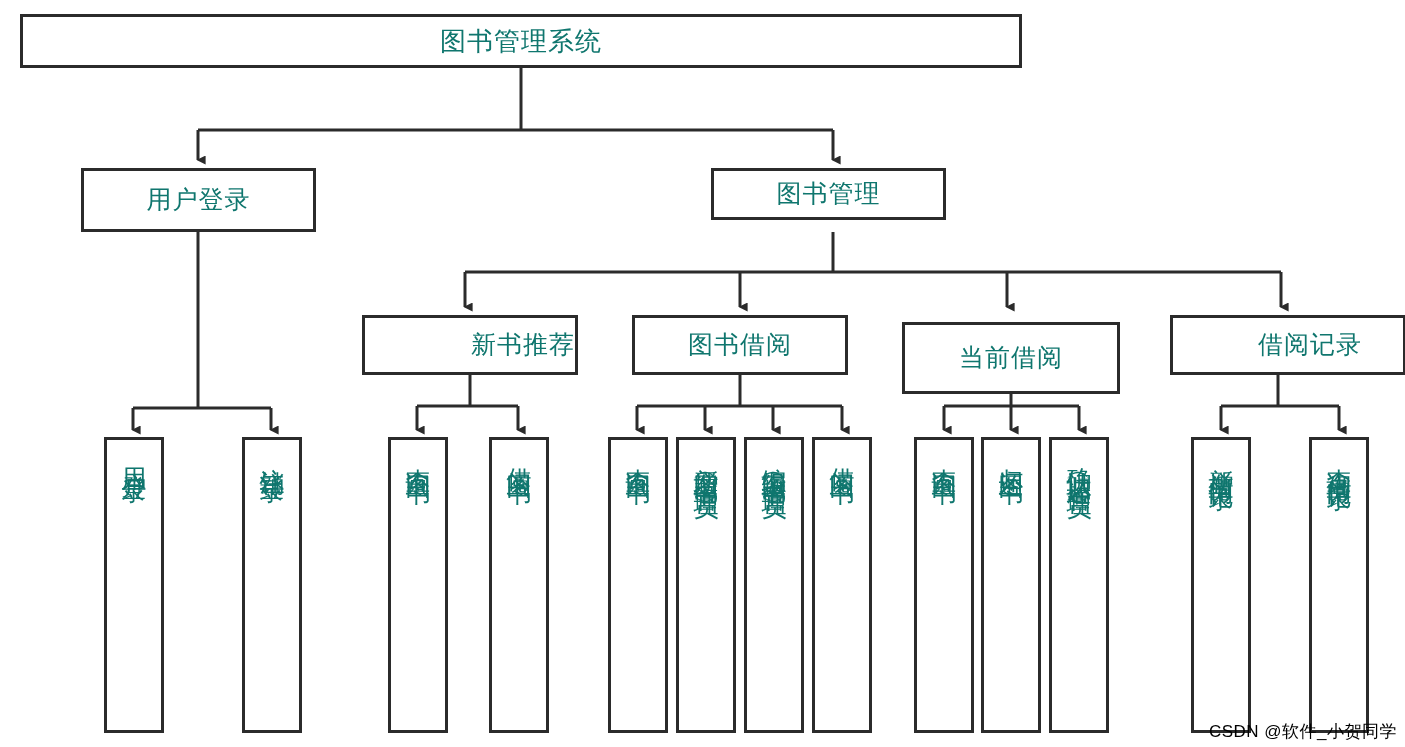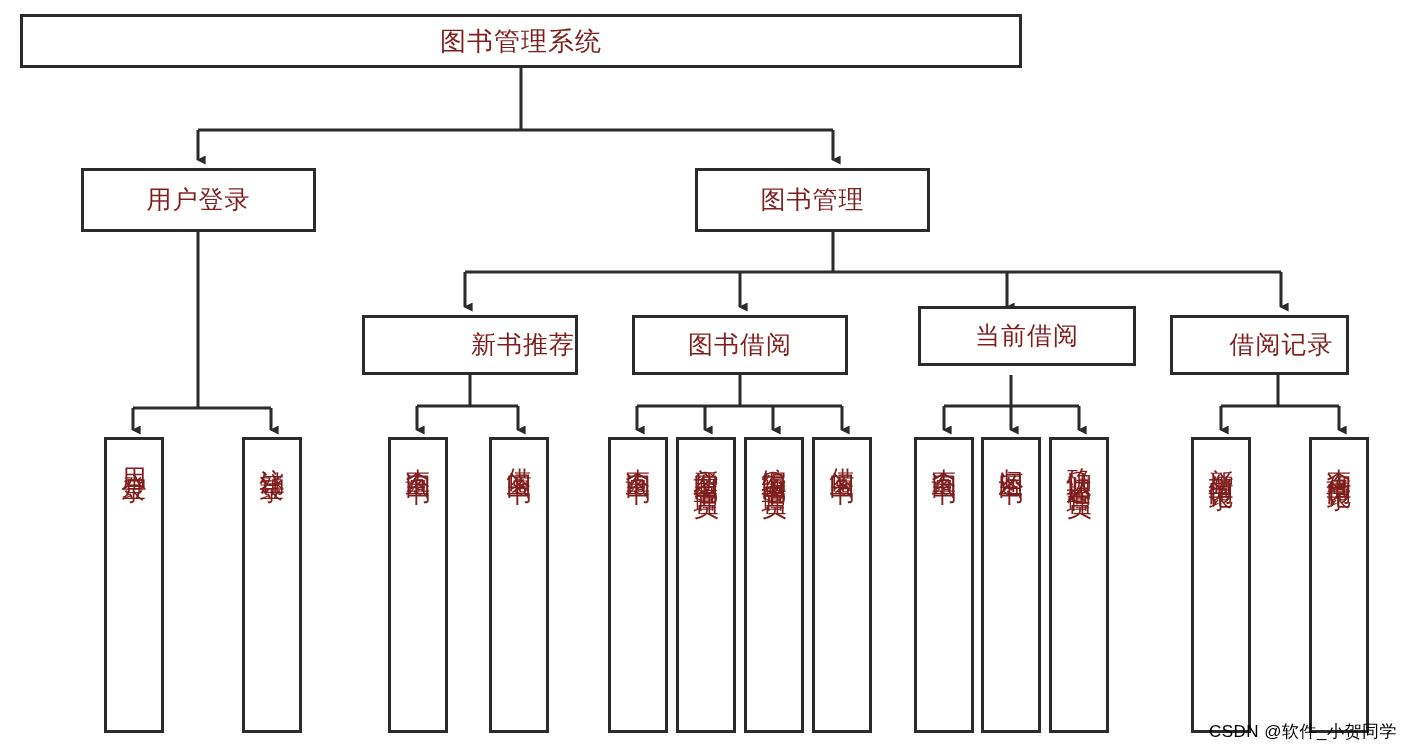--- a/index.html
+++ b/index.html
@@ -26,21 +26,21 @@
     pointer-events: none;
   }
   .node {
     position: absolute;
     box-sizing: border-box;
     border: 3px solid #2b2b2b;
     background: #ffffff;
     display: flex;
     align-items: center;
     justify-content: center;
-    color: #7f1d1d;
+    color: #0f766e;
   }
   .node.horiz {
     font-size: 25px;
     letter-spacing: 1px;
     line-height: 1.1;
   }
   .node.root {
     font-size: 26px;
   }
   .node.vert {
@@ -123,34 +123,34 @@
     </g>
   </svg>
 
   <div class="node horiz root" style="left:20px; top:14px; width:1002px; height:54px;">
     <span>图书管理系统</span>
   </div>
 
   <div class="node horiz" style="left:81px; top:168px; width:235px; height:64px;">
     <span>用户登录</span>
   </div>
-  <div class="node horiz" style="left:695px; top:168px; width:235px; height:64px;text-align:center;">
+  <div class="node horiz" style="left:711px; top:168px; width:235px; height:52px;text-align:center;">
     <span>图书管理</span>
   </div>
 
   <div class="node horiz" style="left:362px; top:315px; width:216px; height:60px;justify-content:flex-end;">
     <span>新书推荐</span>
   </div>
   <div class="node horiz" style="left:632px; top:315px; width:216px; height:60px;">
     <span>图书借阅</span>
   </div>
-  <div class="node horiz" style="left:902px; top:306px; width:218px; height:60px;margin-left:16px;">
+  <div class="node horiz" style="left:902px; top:322px; width:218px; height:72px;">
     <span>当前借阅</span>
   </div>
-  <div class="node horiz" style="left:1170px; top:315px; width:179px; height:60px;padding-left:44px;">
+  <div class="node horiz" style="left:1170px; top:315px; width:236px; height:60px;padding-left:44px;">
     <span>借阅记录</span>
   </div>
 
   <div class="node vert" style="left:104px; top:437px; width:60px; height:296px;">
     <span class="vtext">用户登录</span>
   </div>
   <div class="node vert" style="left:242px; top:437px; width:60px; height:296px;">
     <span class="vtext">注销登录</span>
   </div>
 

